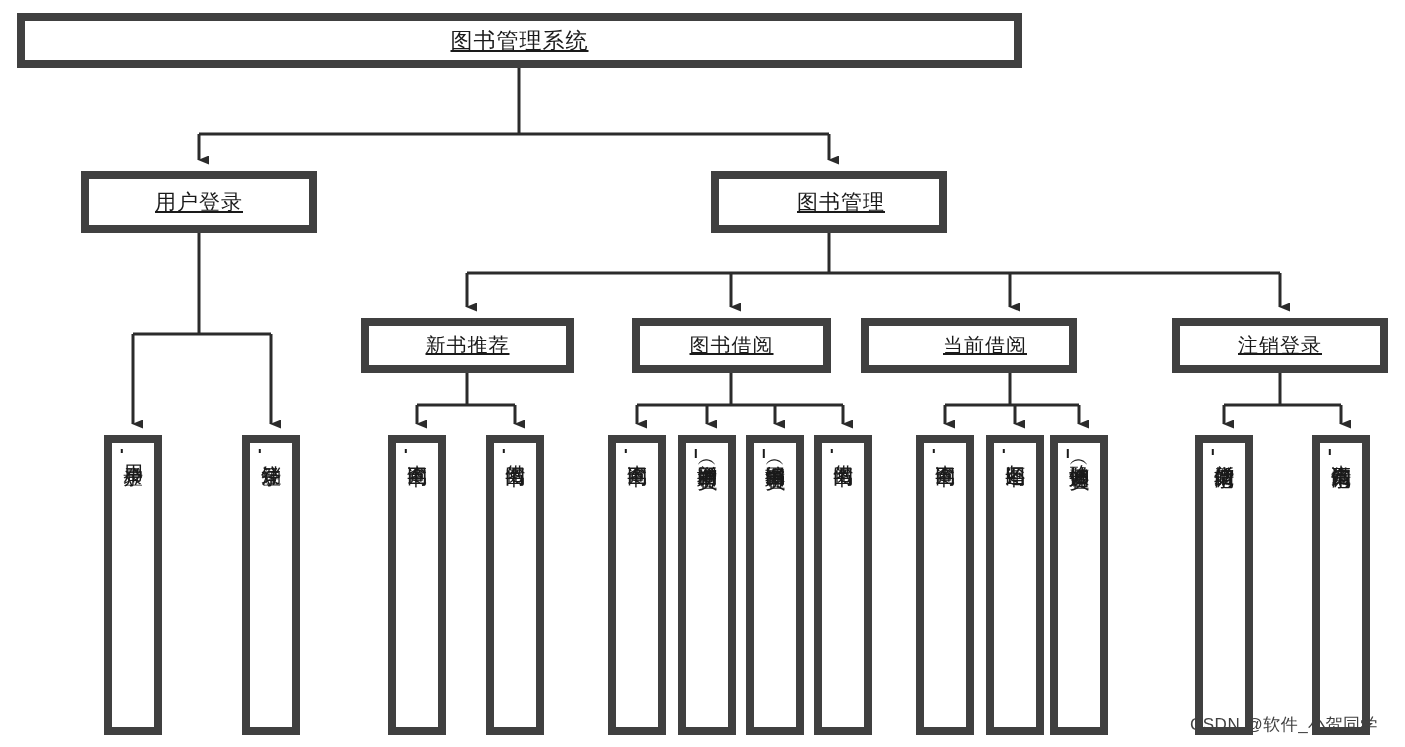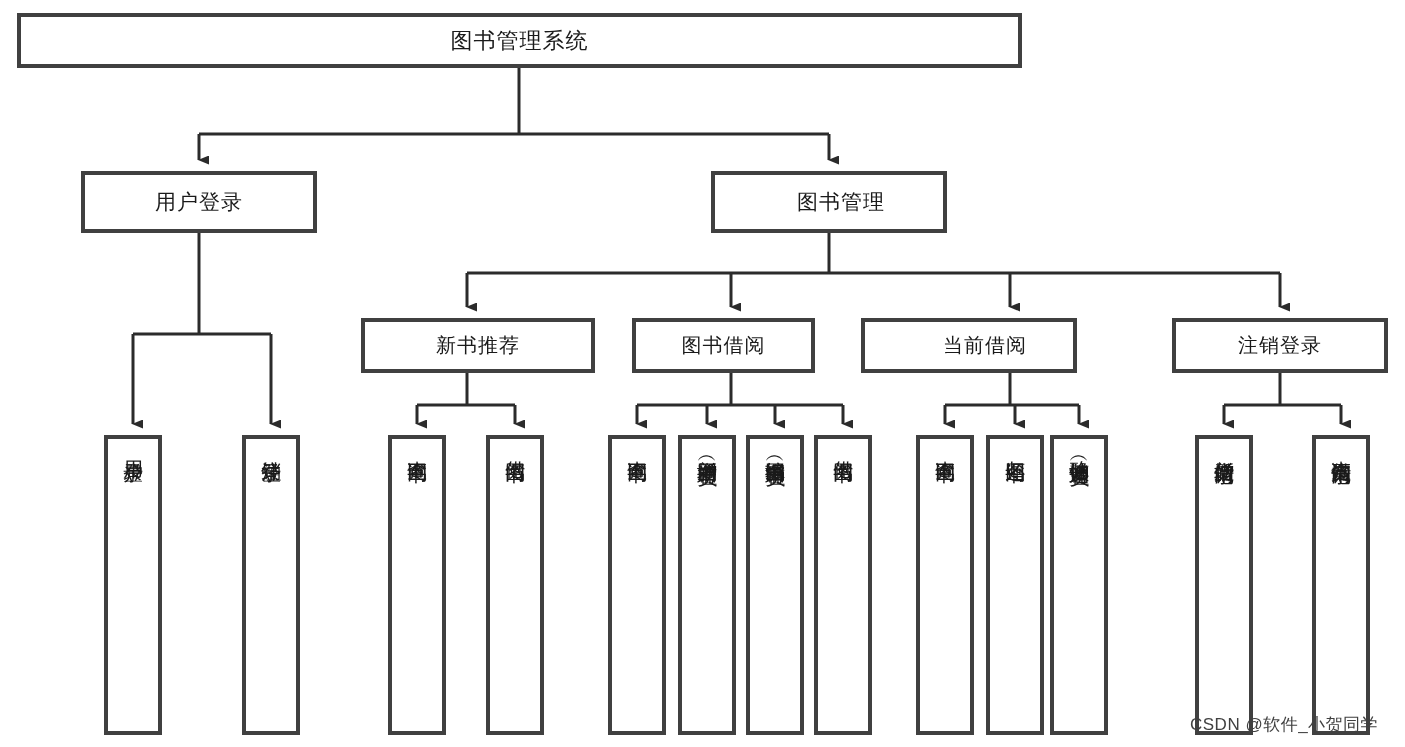--- a/index.html
+++ b/index.html
@@ -21,26 +21,27 @@
     position: absolute;
     left: 0;
     top: 0;
     width: 1405px;
     height: 747px;
     pointer-events: none;
   }
   .node {
     position: absolute;
     box-sizing: border-box;
-    border: 4px solid #404040;
+    border: 8px solid #404040;
     background: #ffffff;
     display: flex;
     align-items: center;
     justify-content: center;
     color: #1a1a1a;
+    text-decoration: underline;
   }
   .node.root {
     font-size: 22px;
   }
   .node.level2 {
     font-size: 21px;
   }
   .node.level3 {
     font-size: 20px;
   }
@@ -133,24 +134,24 @@
     <span class="htext">图书管理系统</span>
   </div>
 
   <div class="node level2" id="node-l2-0" style="left: 81px; top: 171px; width: 236px; height: 62px;">
     <span class="htext">用户登录</span>
   </div>
   <div class="node level2" id="node-l2-1" style="left: 711px; top: 171px; width: 236px; height: 62px; padding-left: 24px;">
     <span class="htext">图书管理</span>
   </div>
 
-  <div class="node level3" id="node-l3-0" style="left: 361px; top: 318px; width: 234px; height: 55px;">
+  <div class="node level3" id="node-l3-0" style="left: 361px; top: 318px; width: 213px; height: 55px;">
     <span class="htext">新书推荐</span>
   </div>
-  <div class="node level3" id="node-l3-1" style="left: 632px; top: 318px; width: 183px; height: 55px; text-align: right;">
+  <div class="node level3" id="node-l3-1" style="left: 632px; top: 318px; width: 199px; height: 55px; text-align: right;">
     <span class="htext">图书借阅</span>
   </div>
   <div class="node level3" id="node-l3-2" style="left: 861px; top: 318px; width: 216px; height: 55px; padding-left: 32px;">
     <span class="htext">当前借阅</span>
   </div>
   <div class="node level3" id="node-l3-3" style="left: 1172px; top: 318px; width: 216px; height: 55px;">
     <span class="htext">注销登录</span>
   </div>
 
   <div class="node leaf" id="node-leaf-0" style="left: 104px; top: 435px; width: 58px; height: 300px;">

